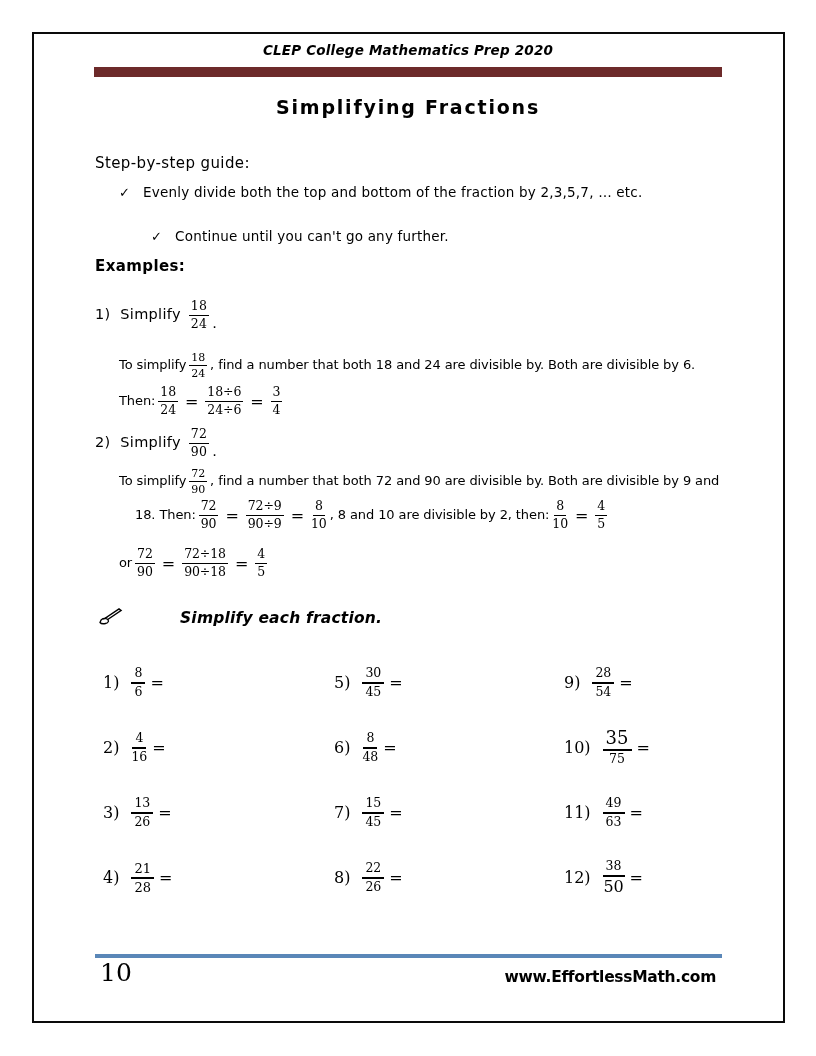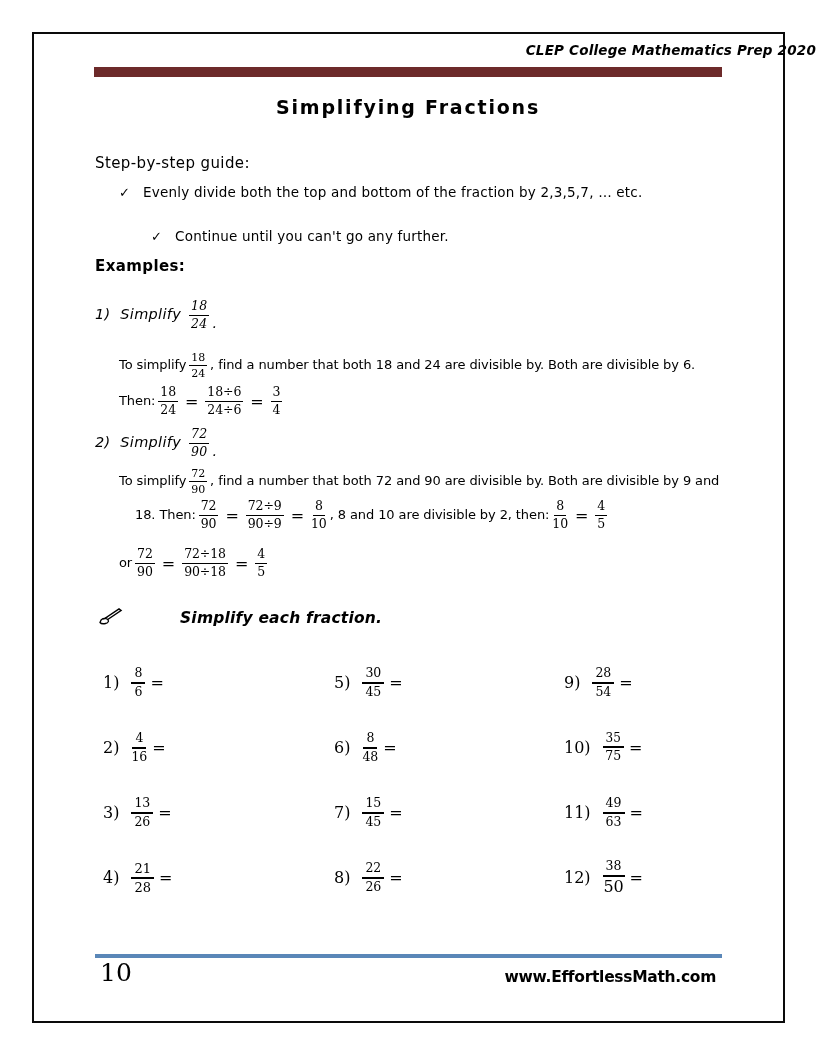--- a/index.html
+++ b/index.html
@@ -1,32 +1,32 @@
 <!DOCTYPE html>
 <html><head>
 <meta charset="utf-8">
 <style>
   html,body{margin:0;padding:0;background:#fff;}
   .page{position:relative;width:816px;height:1056px;background:#ffffff;
         font-family:"DejaVu Sans",sans-serif;color:#000;overflow:hidden;}
   .abs{position:absolute;}
   .page-frame{left:32px;top:32px;width:749px;height:987px;border:2px solid #0a0a0a;}
-  .header-title{left:0;right:0;top:42px;text-align:right;font-weight:bold;font-style:italic;
+  .header-title{left:0;right:0;top:42px;text-align:center;font-weight:bold;font-style:italic;
         font-size:13.5px;letter-spacing:0.2px;}
   .header-rule{left:94px;top:67px;width:628px;height:10px;background:#6d2a2a;}
   .page-title{left:0;right:0;top:96px;text-align:center;font-weight:bold;font-size:19px;
         letter-spacing:1.8px;}
   .guide-heading{left:95px;top:154px;font-weight:normal;font-size:15px;letter-spacing:0.4px;}
   .bullet{left:119px;width:620px;font-size:13.5px;letter-spacing:0.2px;white-space:nowrap;}
   .bullet .check{display:inline-block;margin-right:13px;font-size:13px;}
   .b1{top:184px;} .b2{top:228px;margin-left:32px;}
   .examples-heading{left:95px;top:257px;font-weight:bold;font-size:15px;letter-spacing:0.4px;}
 
   .ex-line{white-space:nowrap;}
-  .hand{font-size:14.5px;letter-spacing:0.3px;font-style:italic;}
+  .hand{font-size:14.5px;letter-spacing:0.3px;}
   .sans13{font-size:13px;letter-spacing:-0.1px;}
   .frac{display:inline-flex;flex-direction:column;align-items:center;vertical-align:middle;
         font-family:"DejaVu Serif",serif;line-height:1;margin:0 3px;}
   .frac .fn{border-bottom:1.6px solid #000;padding:0 2px 2px;}
   .frac .fd{padding-top:2px;}
   .f11 .fn,.f11 .fd{font-size:11px;}
   .f12 .fn,.f12 .fd{font-size:12.5px;}
   .eq{font-family:"DejaVu Serif",serif;font-size:16px;padding:0 4px;vertical-align:middle;}
   .period-low{position:relative;top:9px;}
   .ex1-title{left:95px;top:300px;} .ex1-para{left:119px;top:352px;} .ex1-then{left:119px;top:386px;}
@@ -183,21 +183,21 @@
         <span class="pnum">6)</span>
         <span class="frac">
           <span class="fn" style="font-size:12.5px">8</span>
           <span class="fd" style="font-size:12.5px">48</span>
         </span>
         <span class="eq">=</span>
       </div>
     <div class="prob">
         <span class="pnum">10)</span>
         <span class="frac">
-          <span class="fn" style="font-size:12px">35</span>
+          <span class="fn" style="font-size:18px">35</span>
           <span class="fd" style="font-size:12.5px">75</span>
         </span>
         <span class="eq">=</span>
       </div>
 
     <div class="prob">
         <span class="pnum">3)</span>
         <span class="frac">
           <span class="fn" style="font-size:12.5px">13</span>
           <span class="fd" style="font-size:12.5px">26</span>

